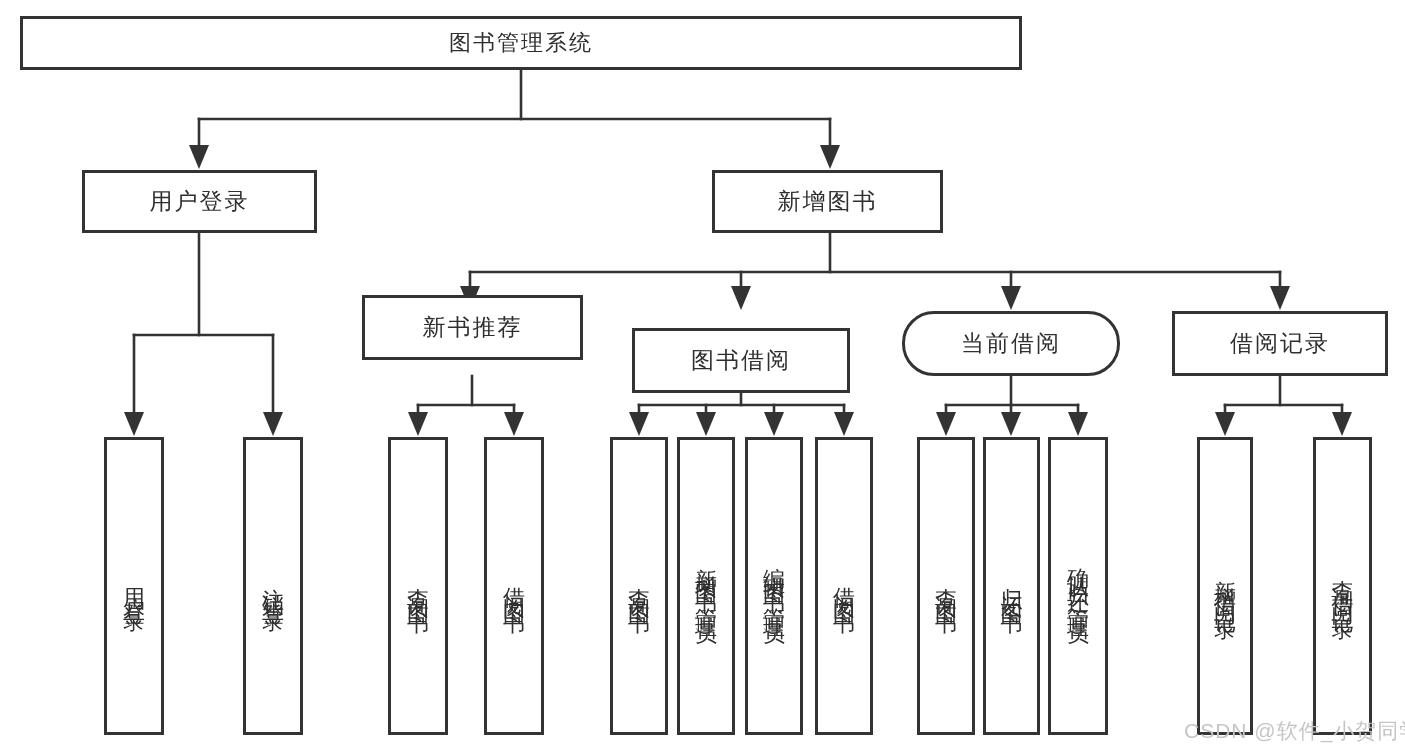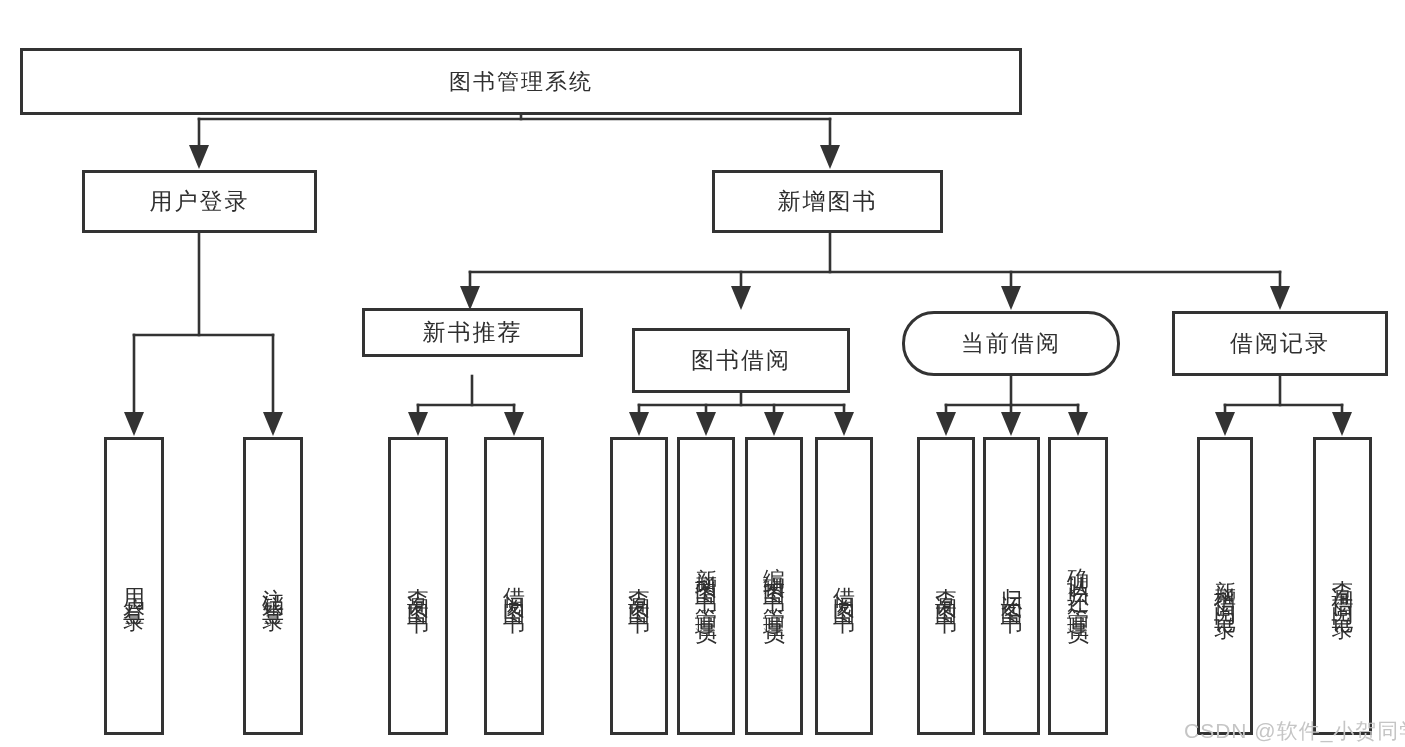--- a/index.html
+++ b/index.html
@@ -30,24 +30,24 @@
   .v-box span{
     writing-mode:vertical-rl;
     text-orientation:mixed;
     font-size:22px;
     letter-spacing:8px;
     line-height:1.1;
     white-space:nowrap;
     color:var(--text);
   }
   
-  #b-root          {left:20px;  top:16px;  width:1002px; height:67px;margin-top:32px;}
+  #b-root          {left:20px;  top:16px;  width:1002px; height:54px;}
   #b-user-login    {left:82px;  top:170px; width:235px;  height:63px;}
   #b-book-mgmt     {left:712px; top:170px; width:231px;  height:63px;}
-  #b-new-rec       {left:362px; top:308px; width:221px;  height:49px;justify-content:center;}
+  #b-new-rec       {left:362px; top:295px; width:221px;  height:65px;justify-content:center;}
   #b-book-borrow   {left:632px; top:328px; width:218px;  height:65px;}
   #b-current       {left:902px; top:311px; width:218px;  height:65px;border-radius:32px;}
   #b-record        {left:1172px;top:311px; width:216px;  height:65px;}
   #l-login         {left:104px; top:437px; width:60px; height:298px;}
   #l-logout        {left:243px; top:437px; width:60px; height:298px;}
   #l-query-rec     {left:388px; top:437px; width:60px; height:298px;}
   #l-borrow-rec    {left:484px; top:437px; width:60px; height:298px;}
   #l-query-borrow  {left:610px; top:437px; width:58px; height:298px;}
   #l-add-book      {left:677px; top:437px; width:58px; height:298px;}
   #l-edit-book     {left:745px; top:437px; width:58px; height:298px;}

